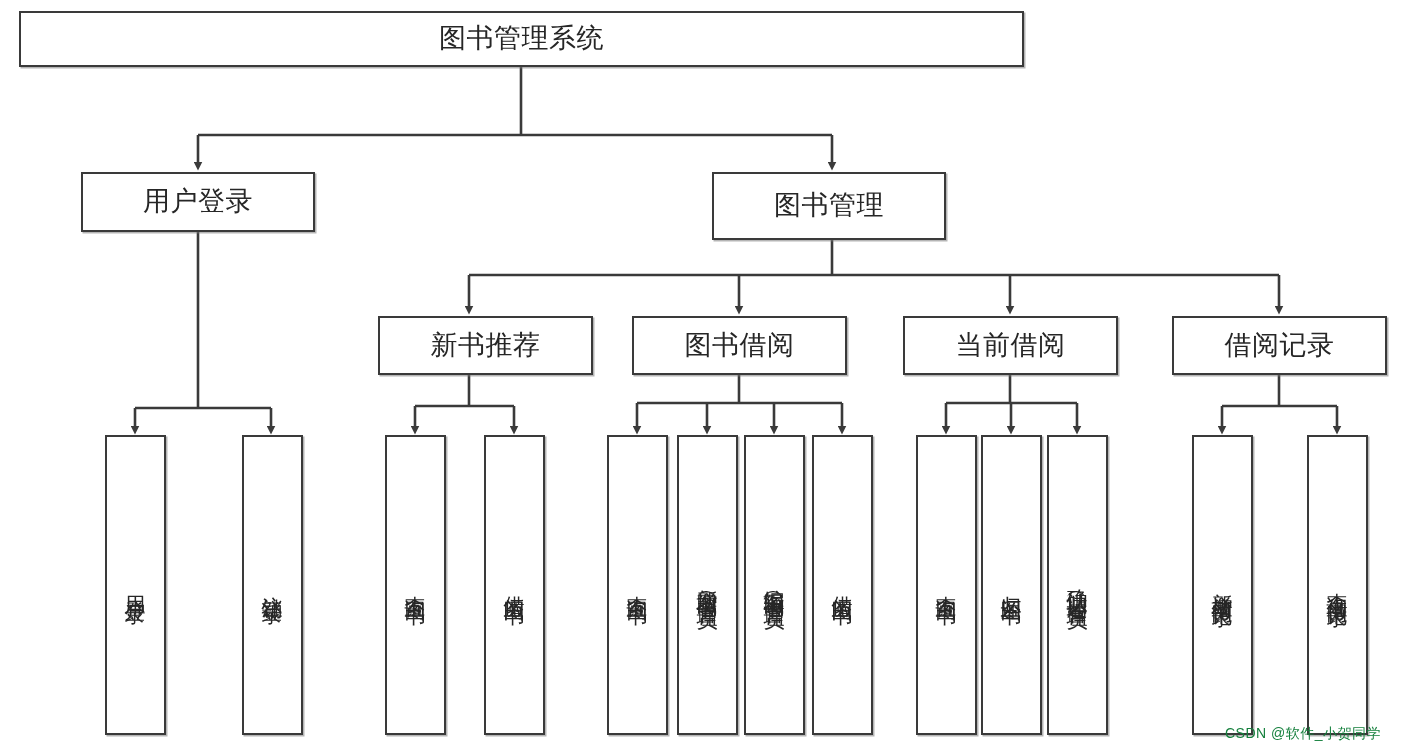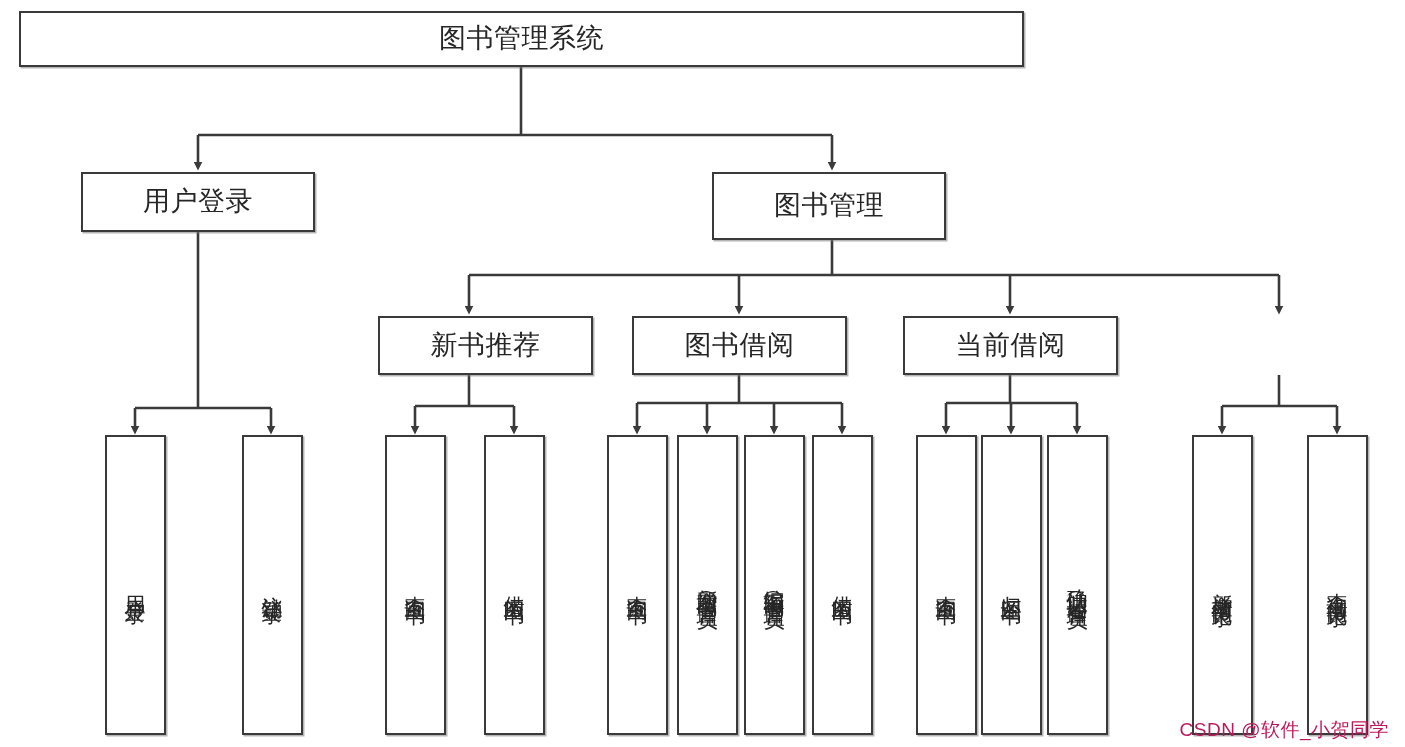--- a/index.html
+++ b/index.html
@@ -57,24 +57,24 @@
     writing-mode: vertical-rl;
     text-orientation: upright;
     font-size: 21px;
     line-height: 1.1;
     letter-spacing: 3px;
     white-space: normal;
     max-height: 286px;
   }
   #watermark {
     position: absolute;
-    right: 16px;
+    right: 24px;
     bottom: 4px;
-    font-size: 19px;
-    color: #be185d;
+    font-size: 14px;
+    color: #15803d;
     letter-spacing: 0.5px;
     white-space: nowrap;
   }
 </style>
 </head>
 <body>
 
 <div id="diagram-root">
 
   <svg id="connector-layer" viewBox="0 0 1405 747" width="1405" height="747" aria-hidden="true">
@@ -144,20 +144,23 @@
   </div>
 
   <div class="node horizontal" style="left:903px; top:316px; width:215px; height:59px;">
     <span class="node-label">当前借阅</span>
   </div>
 
   <div class="node horizontal" style="left:632px; top:316px; width:215px; height:59px;">
     <span class="node-label">图书借阅</span>
   </div>
 
+  <div class="node horizontal" style="left:1172px; top:316px; width:215px; height:59px;">
+    <span class="node-label">借阅记录</span>
+  </div>
 
   <div class="node vertical" style="left:105px; top:435px; width:61px; height:300px;">
     <span class="node-label">用户登录</span>
   </div>
 
   <div class="node vertical" style="left:242px; top:435px; width:61px; height:300px;">
     <span class="node-label">注销登录</span>
   </div>
 
   <div class="node vertical" style="left:385px; top:435px; width:61px; height:300px;">

